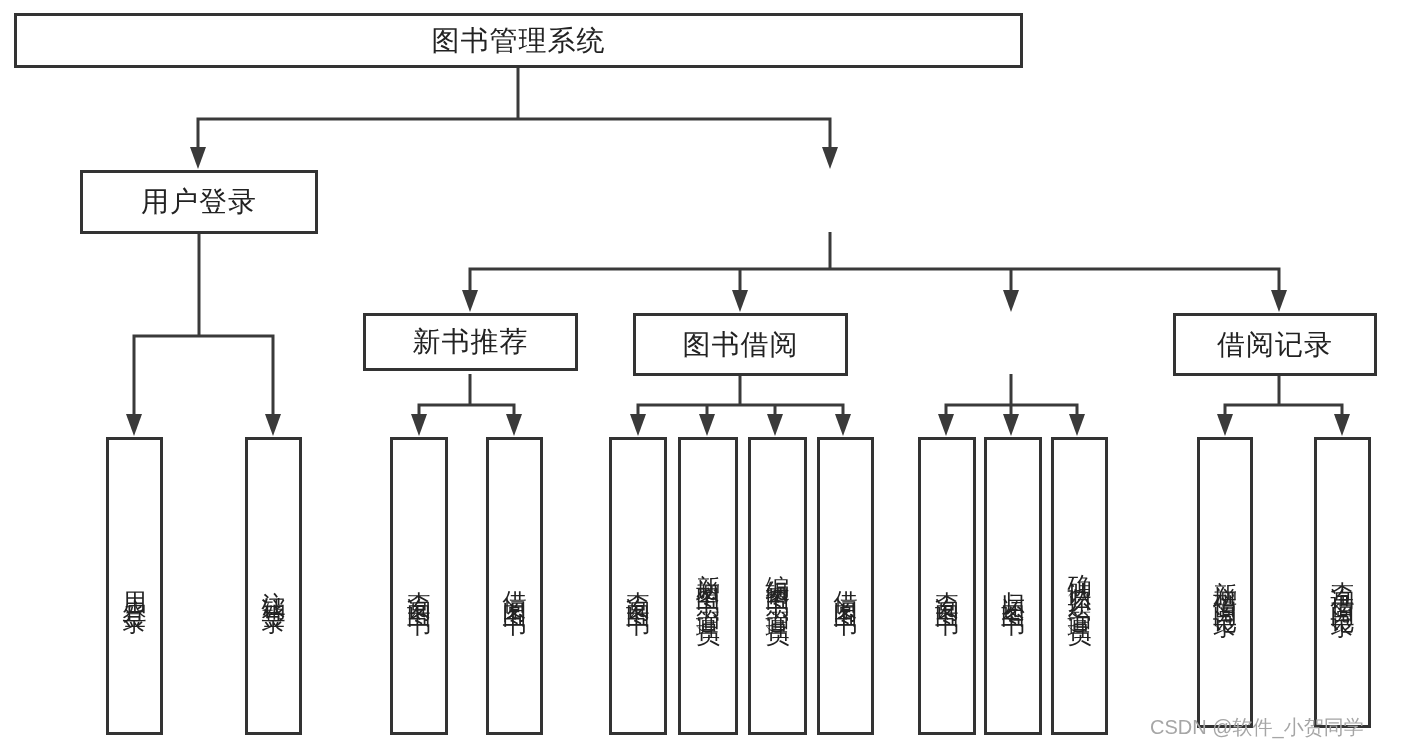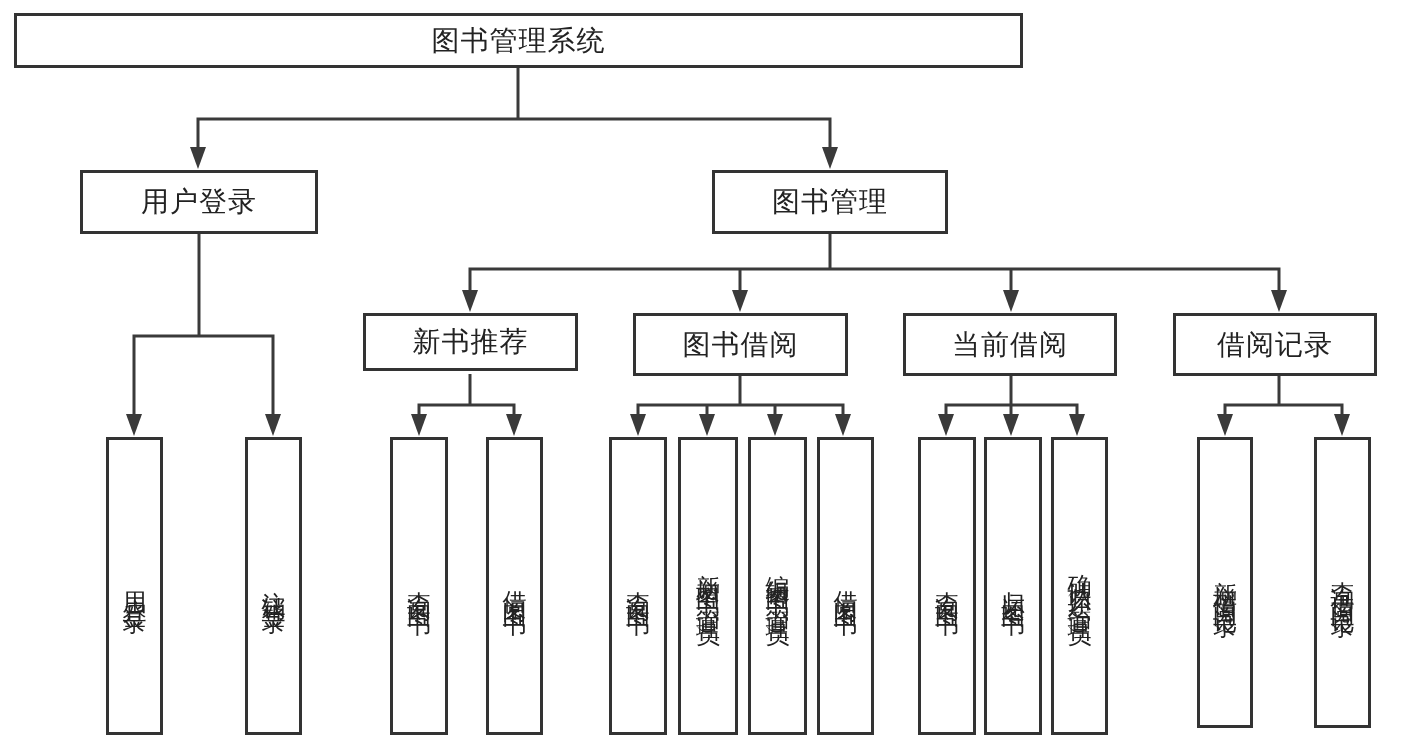--- a/index.html
+++ b/index.html
@@ -99,32 +99,26 @@
     <polygon points="1334,414 1350,414 1342,436"></polygon>
   </svg>
 
   <div class="hbox" style="left:14px;top:13px;width:1009px;height:55px;">
     <span>图书管理系统</span>
   </div>
 
   <div class="hbox" style="left:80px;top:170px;width:238px;height:64px;">
     <span>用户登录</span>
   </div>
-  <div class="hbox" style="left:712px;top:170px;width:236px;height:64px;">
-    <span>图书管理</span>
-  </div>
 
   <div class="hbox" style="left:363px;top:313px;width:215px;height:58px;">
     <span>新书推荐</span>
   </div>
   <div class="hbox" style="left:633px;top:313px;width:215px;height:63px;">
     <span>图书借阅</span>
-  </div>
-  <div class="hbox" style="left:903px;top:313px;width:214px;height:63px;">
-    <span>当前借阅</span>
   </div>
   <div class="hbox" style="left:1173px;top:313px;width:204px;height:63px;">
     <span>借阅记录</span>
   </div>
 
   <div class="vbox" style="left:106px;top:437px;width:57px;height:298px;">
     <span>用户登录</span>
   </div>
   <div class="vbox" style="left:245px;top:437px;width:57px;height:298px;">
     <span>注销登录</span>
@@ -160,14 +154,15 @@
     <span>确认归还（管理员）</span>
   </div>
 
   <div class="vbox" style="left:1197px;top:437px;width:56px;height:291px;">
     <span>新增借阅记录</span>
   </div>
   <div class="vbox" style="left:1314px;top:437px;width:57px;height:291px;">
     <span>查询借阅记录</span>
   </div>
 
+  <div class="watermark">CSDN @软件_小贺同学</div>
 
 </div>
 
 </body></html>

